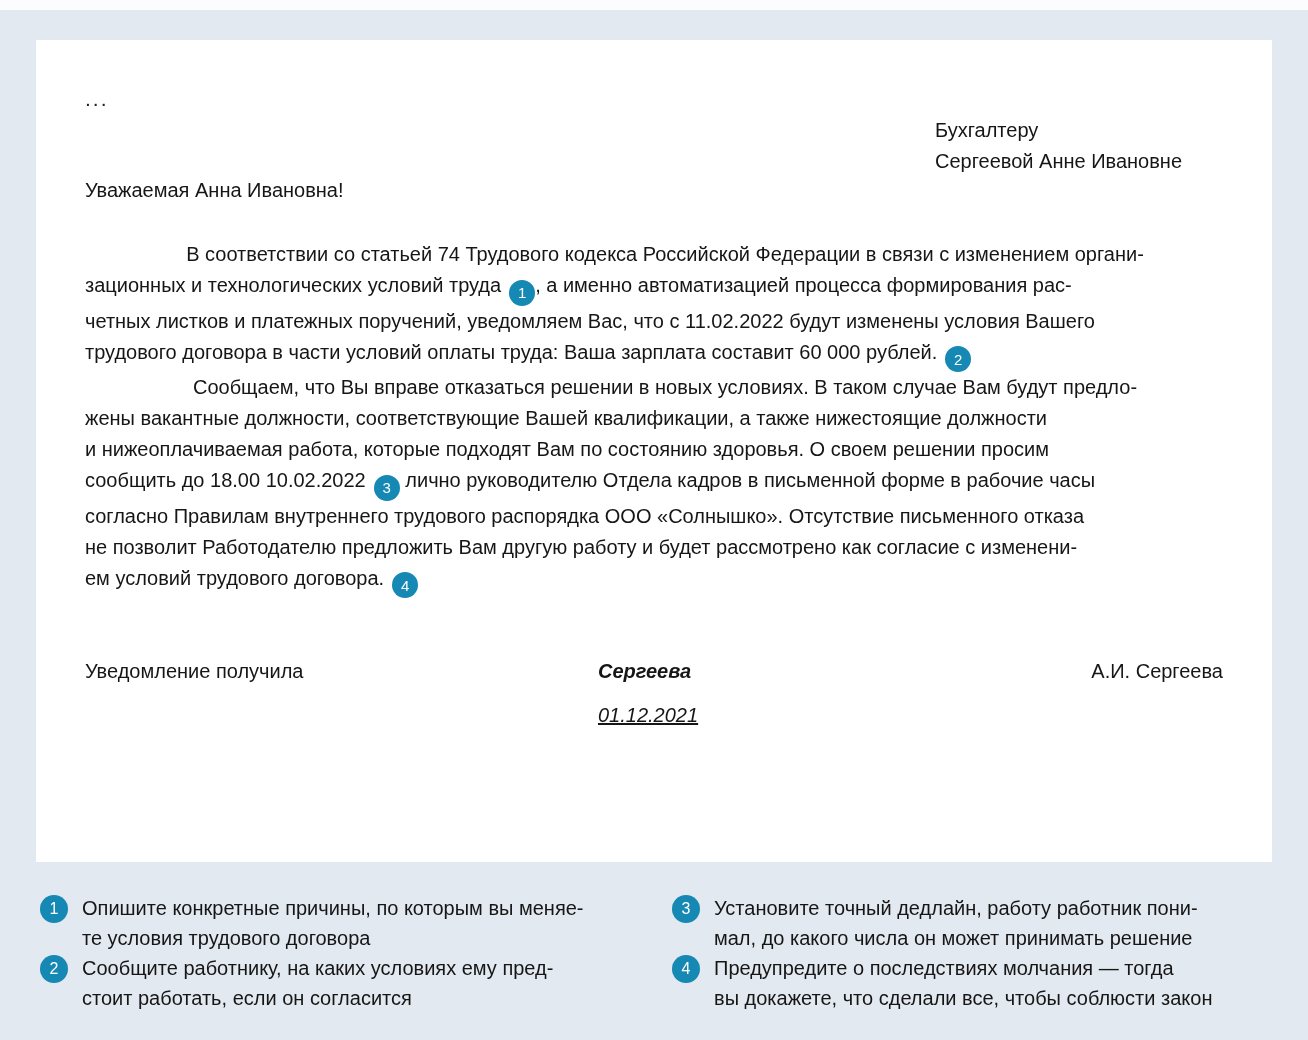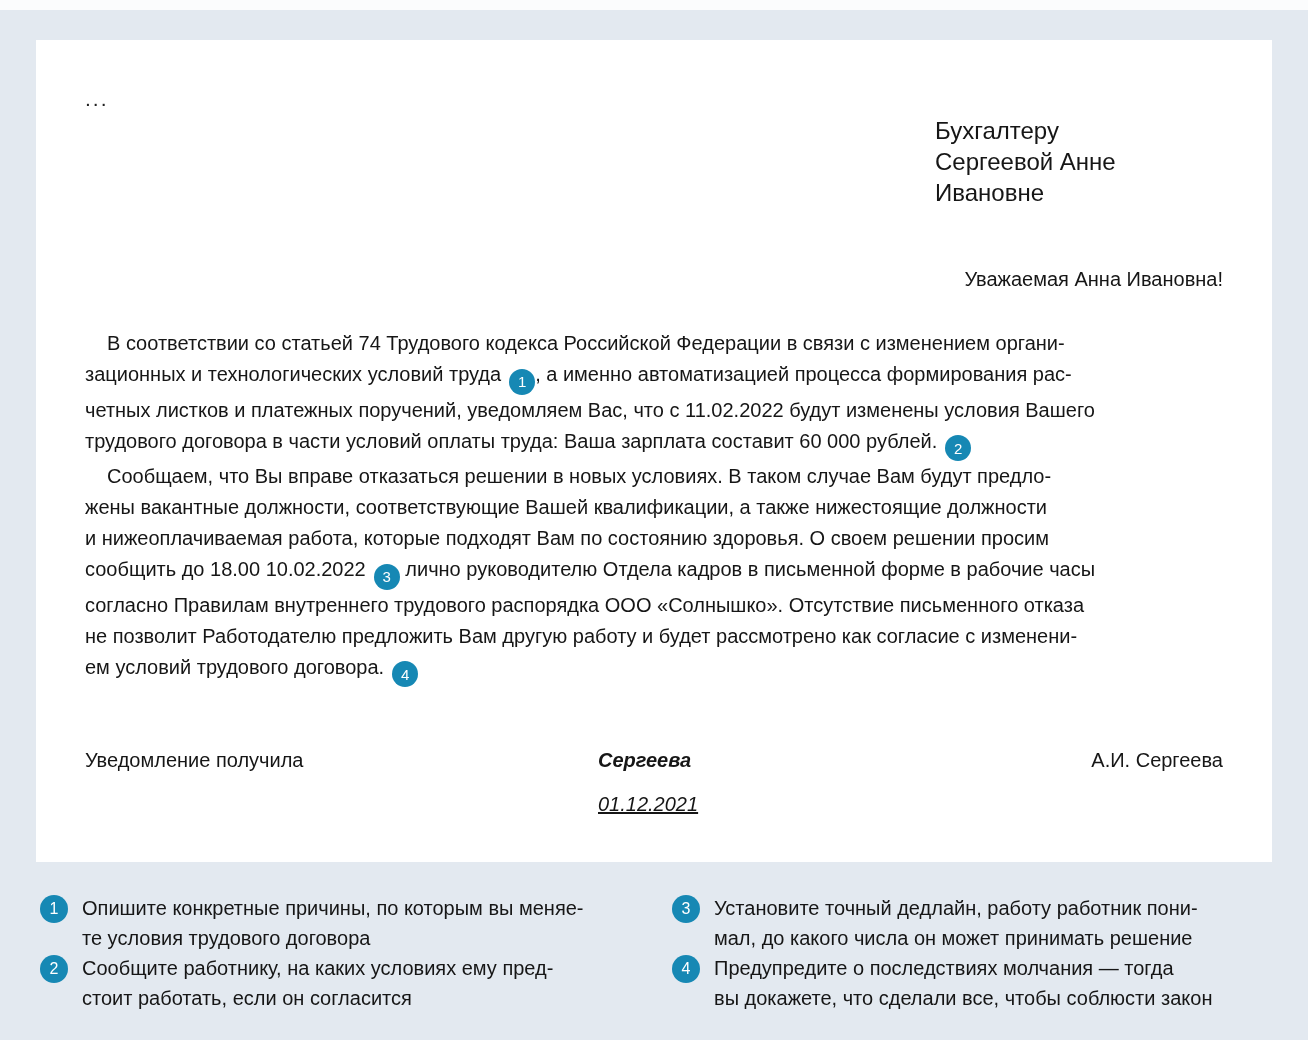--- a/index.html
+++ b/index.html
@@ -17,31 +17,31 @@
   }
   .card {
     position:absolute; left:36px; top:40px; width:1236px; height:822px;
     background:#ffffff; padding:46px 49px 0 49px; overflow:hidden;
   }
   .ellipsis {
     font-size:21px; line-height:25px; letter-spacing:2px; color:#222;
   }
   .addressee {
     margin-top:4px; margin-left:850px;
-    font-size:24px; line-height:31px;
+    font-size:20px; line-height:31px;
   }
   .salutation {
-    margin-top:58px; text-align:right;
+    text-align:left;
     font-size:20px; line-height:26px;
   }
   .letter-body {
     margin-top:36px; font-size:20px; line-height:31px;
   }
   .line { white-space:nowrap; }
-  .line.indent { padding-left:22px; }
+  .line.indent { padding-left:22px;text-align:center; }
   .marker {
     display:inline-flex; align-items:center; justify-content:center;
     width:26px; height:26px; border-radius:50%;
     background:var(--accent); color:#fff;
     font-size:15px; line-height:1; font-weight:normal;
     vertical-align:-6px; margin-left:8px;
   }
   .signatures { margin-top:62px; }
   .sig-row {
     position:relative; height:30px; margin-bottom:18px; font-size:20px;

